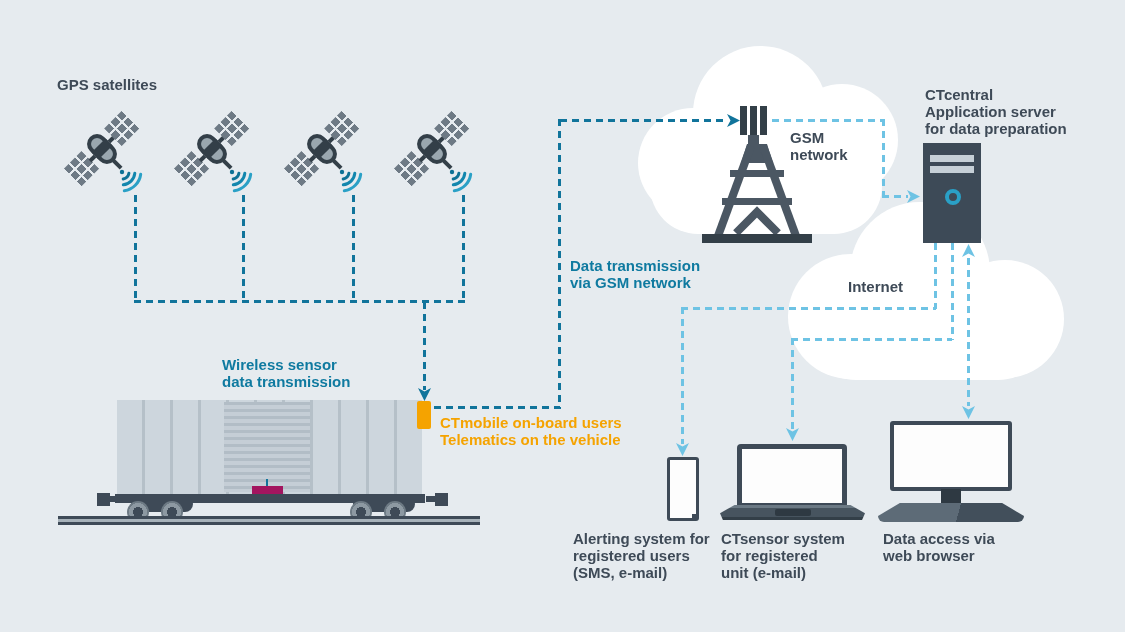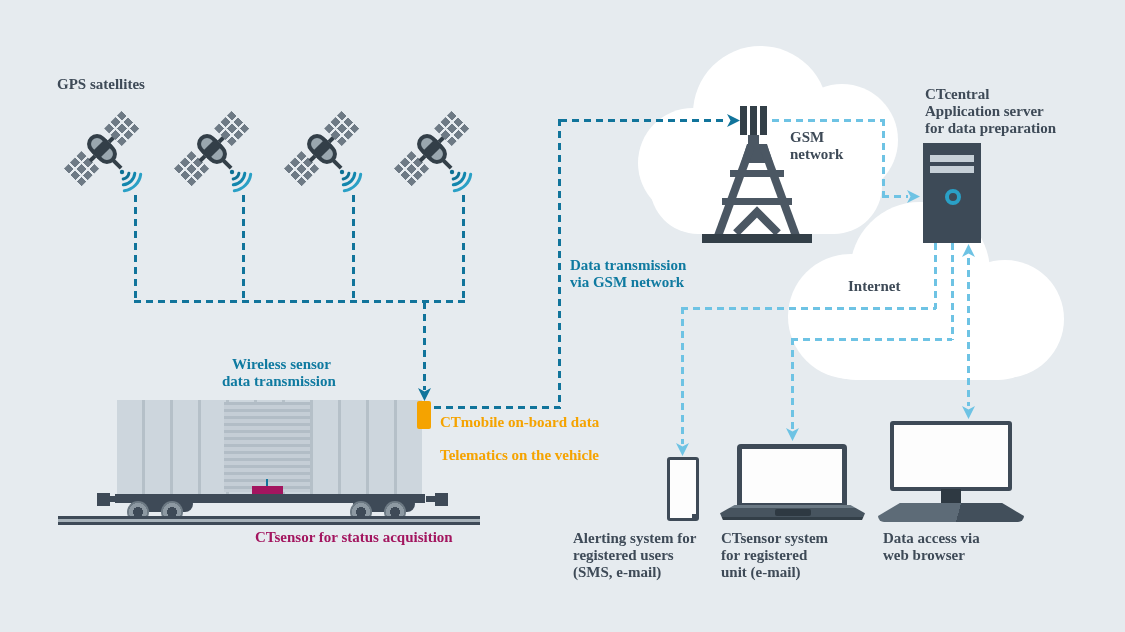--- a/index.html
+++ b/index.html
@@ -1,17 +1,17 @@
 <!DOCTYPE html>
 <html><head>
 <meta charset="utf-8">
 <style>
   html,body{margin:0;padding:0;}
   body{background:#e6ebef;font-family:"Liberation Sans",sans-serif;}
-  #stage{position:relative;width:1125px;height:600px;background:#e6ebef;overflow:hidden;font-family:Liberation Serif, serif;}
+  #stage{position:relative;width:1125px;height:600px;background:#e6ebef;overflow:hidden;}
 
   .lbl{position:absolute;font-weight:700;font-size:15px;line-height:17px;color:#3e4a57;white-space:nowrap;}
   .teal-t{color:#0f7aa0;}
   .orange-t{color:#f5a300;}
   .magenta-t{color:#a3155f;}
 
   
   .dash{position:absolute;}
   .dash-h{height:3px;background:repeating-linear-gradient(90deg,currentColor 0 7px,transparent 7px 12px);}
   .dash-v{width:3px;background:repeating-linear-gradient(180deg,currentColor 0 7px,transparent 7px 12px);}
@@ -198,21 +198,21 @@
 
   <div class="dash dash-v teal" style="left:134px;top:195px;height:106px;"></div>
   <div class="dash dash-v teal" style="left:242px;top:195px;height:106px;"></div>
   <div class="dash dash-v teal" style="left:352px;top:195px;height:106px;"></div>
   <div class="dash dash-v teal" style="left:462px;top:195px;height:107px;"></div>
   <div class="dash dash-h teal" style="left:134px;top:300px;width:331px;"></div>
   <div class="dash dash-v teal" style="left:423px;top:302px;height:88px;"></div>
   <div class="arr arr-down teal" style="left:418px;top:388px;"></div>
 
 
-  <div class="lbl teal-t" style="left:232px;top:356px;">Wireless sensor</div>
+  <div class="lbl teal-t" style="left:222px;top:356px;">Wireless sensor</div>
   <div class="lbl teal-t" style="left:222px;top:373px;">data transmission</div>
   <div class="dash dash-h teal" style="left:266px;top:414px;width:138px;"></div>
   <div class="dash dash-v teal" style="left:266px;top:414px;height:72px;"></div>
   <div class="arr teal" style="left:403px;top:409px;"></div>
 
   <div class="car">
     <div class="cbody"></div>
     <div class="door"></div>
     <div class="sensor"></div>
     <div class="frame"></div>
@@ -224,25 +224,24 @@
       <div class="bogie bg2"></div>
     <div class="wheel w1"></div>
     <div class="wheel w2"></div>
     <div class="wheel w3"></div>
     <div class="wheel w4"></div>
   </div>
   <div class="rail rail-d" style="top:516px;"></div>
   <div class="rail rail-l" style="top:519px;"></div>
   <div class="rail rail-d" style="top:522px;"></div>
 
-  <div class="lbl magenta-t" style="left:255px;top:529px;">CTsensor for status acquisition</div>
 
   <div class="obu"></div>
-  <div class="lbl orange-t" style="left:440px;top:414px;">CTmobile on-board data</div>
-  <div class="lbl orange-t" style="left:440px;top:431px;margin-top:16px;">Telematics on the vehicle</div>
+  <div class="lbl orange-t" style="left:440px;top:414px;">CTmobile on-board users</div>
+  <div class="lbl orange-t" style="left:440px;top:431px;">Telematics on the vehicle</div>
 
   <div class="dash dash-h teal" style="left:434px;top:406px;width:126px;"></div>
   <div class="dash dash-v teal" style="left:558px;top:119px;height:290px;"></div>
   <div class="dash dash-h teal" style="left:560px;top:119px;width:167px;"></div>
   <div class="arr teal" style="left:727px;top:114px;"></div>
   <div class="lbl teal-t" style="left:570px;top:257px;">Data transmission</div>
   <div class="lbl teal-t" style="left:570px;top:274px;">via GSM network</div>
 
   <svg class="tower" viewBox="0 0 116 140">
     <rect x="41" y="0" width="7" height="29" fill="#333f48"></rect>

